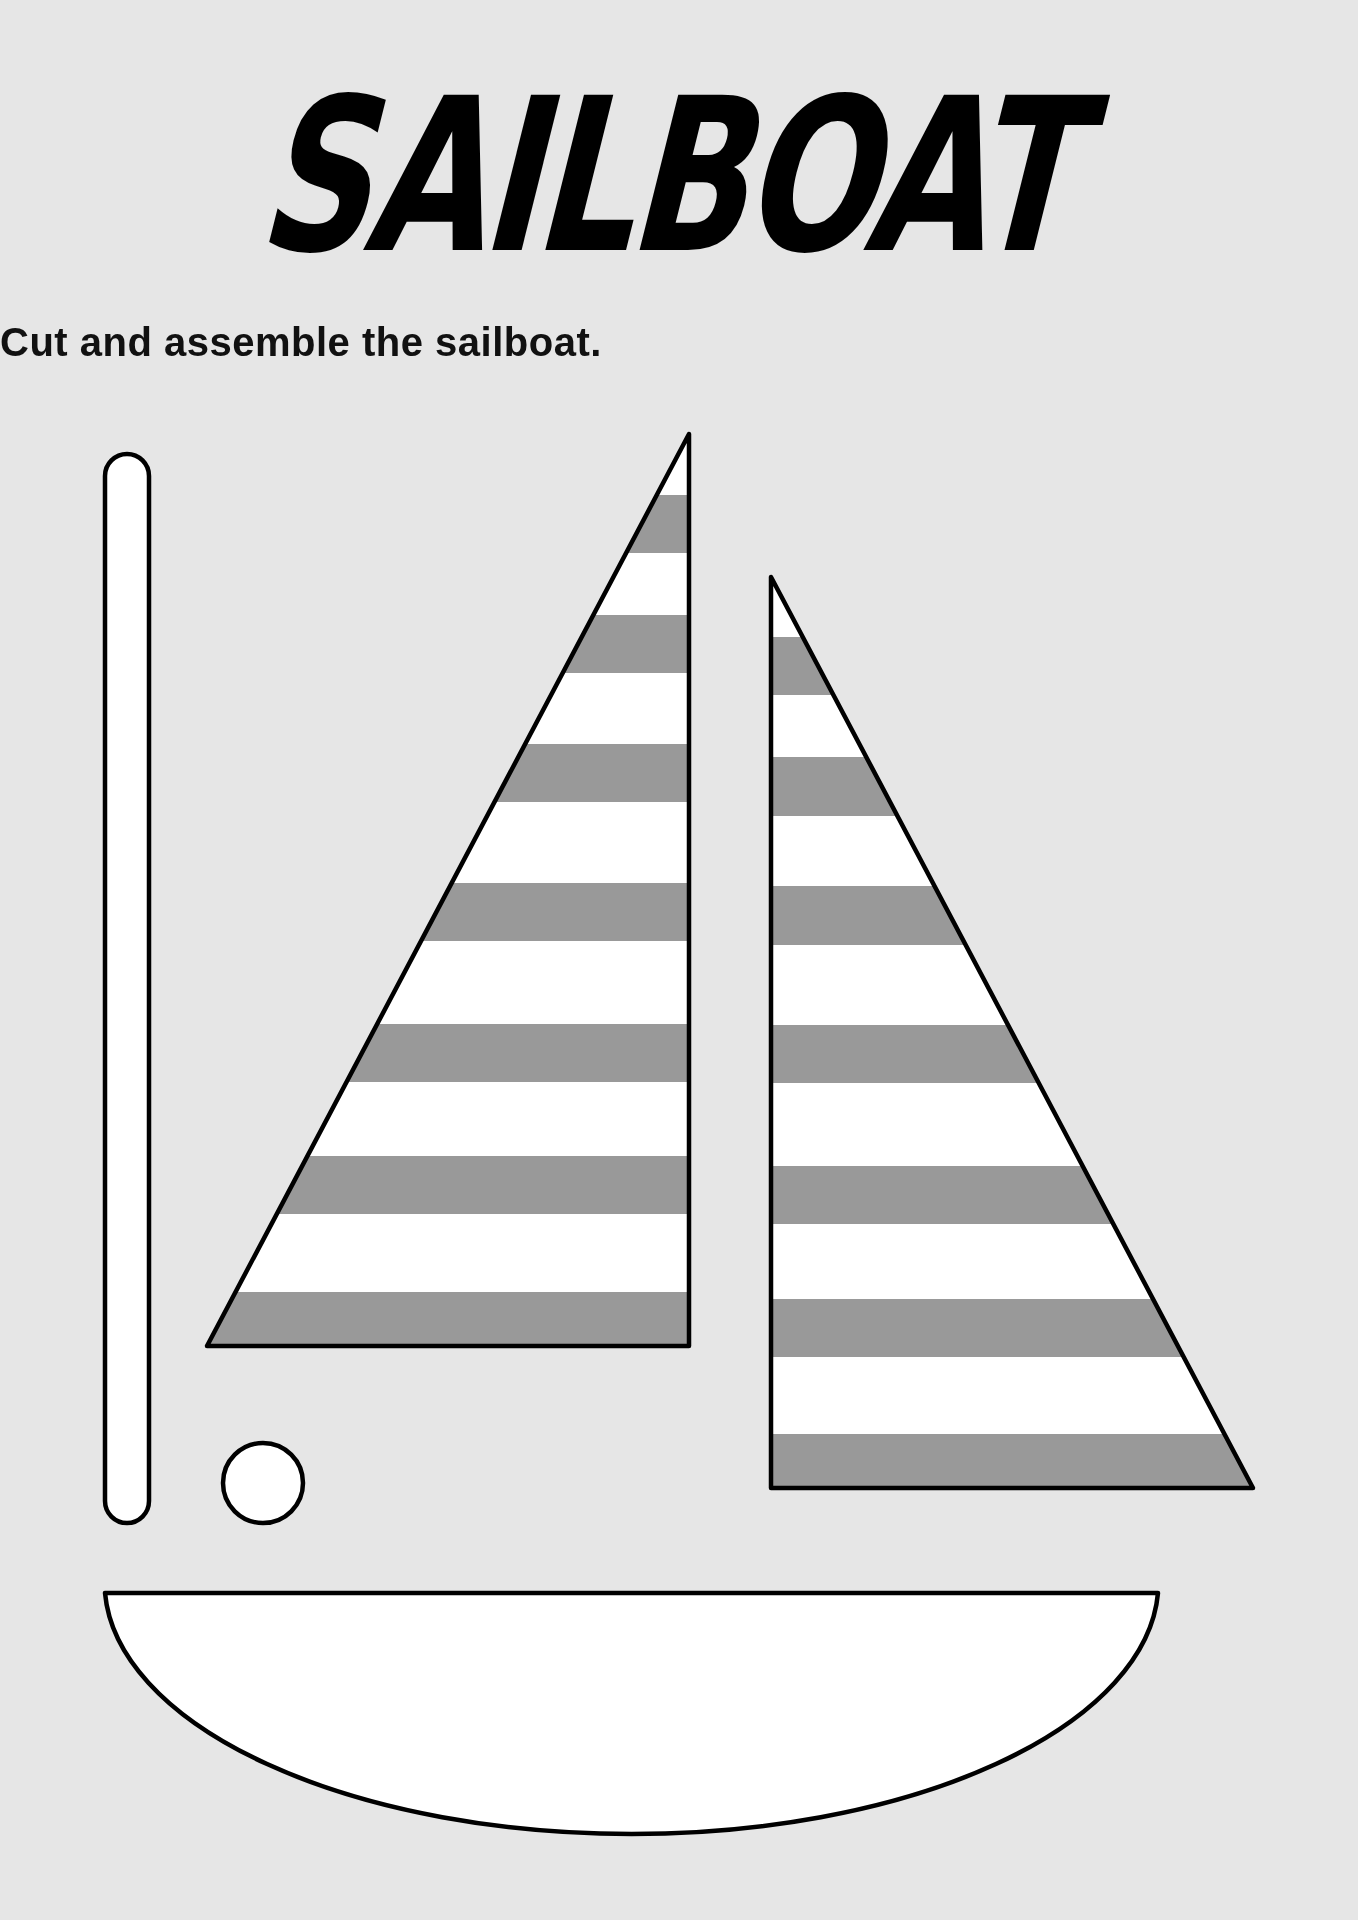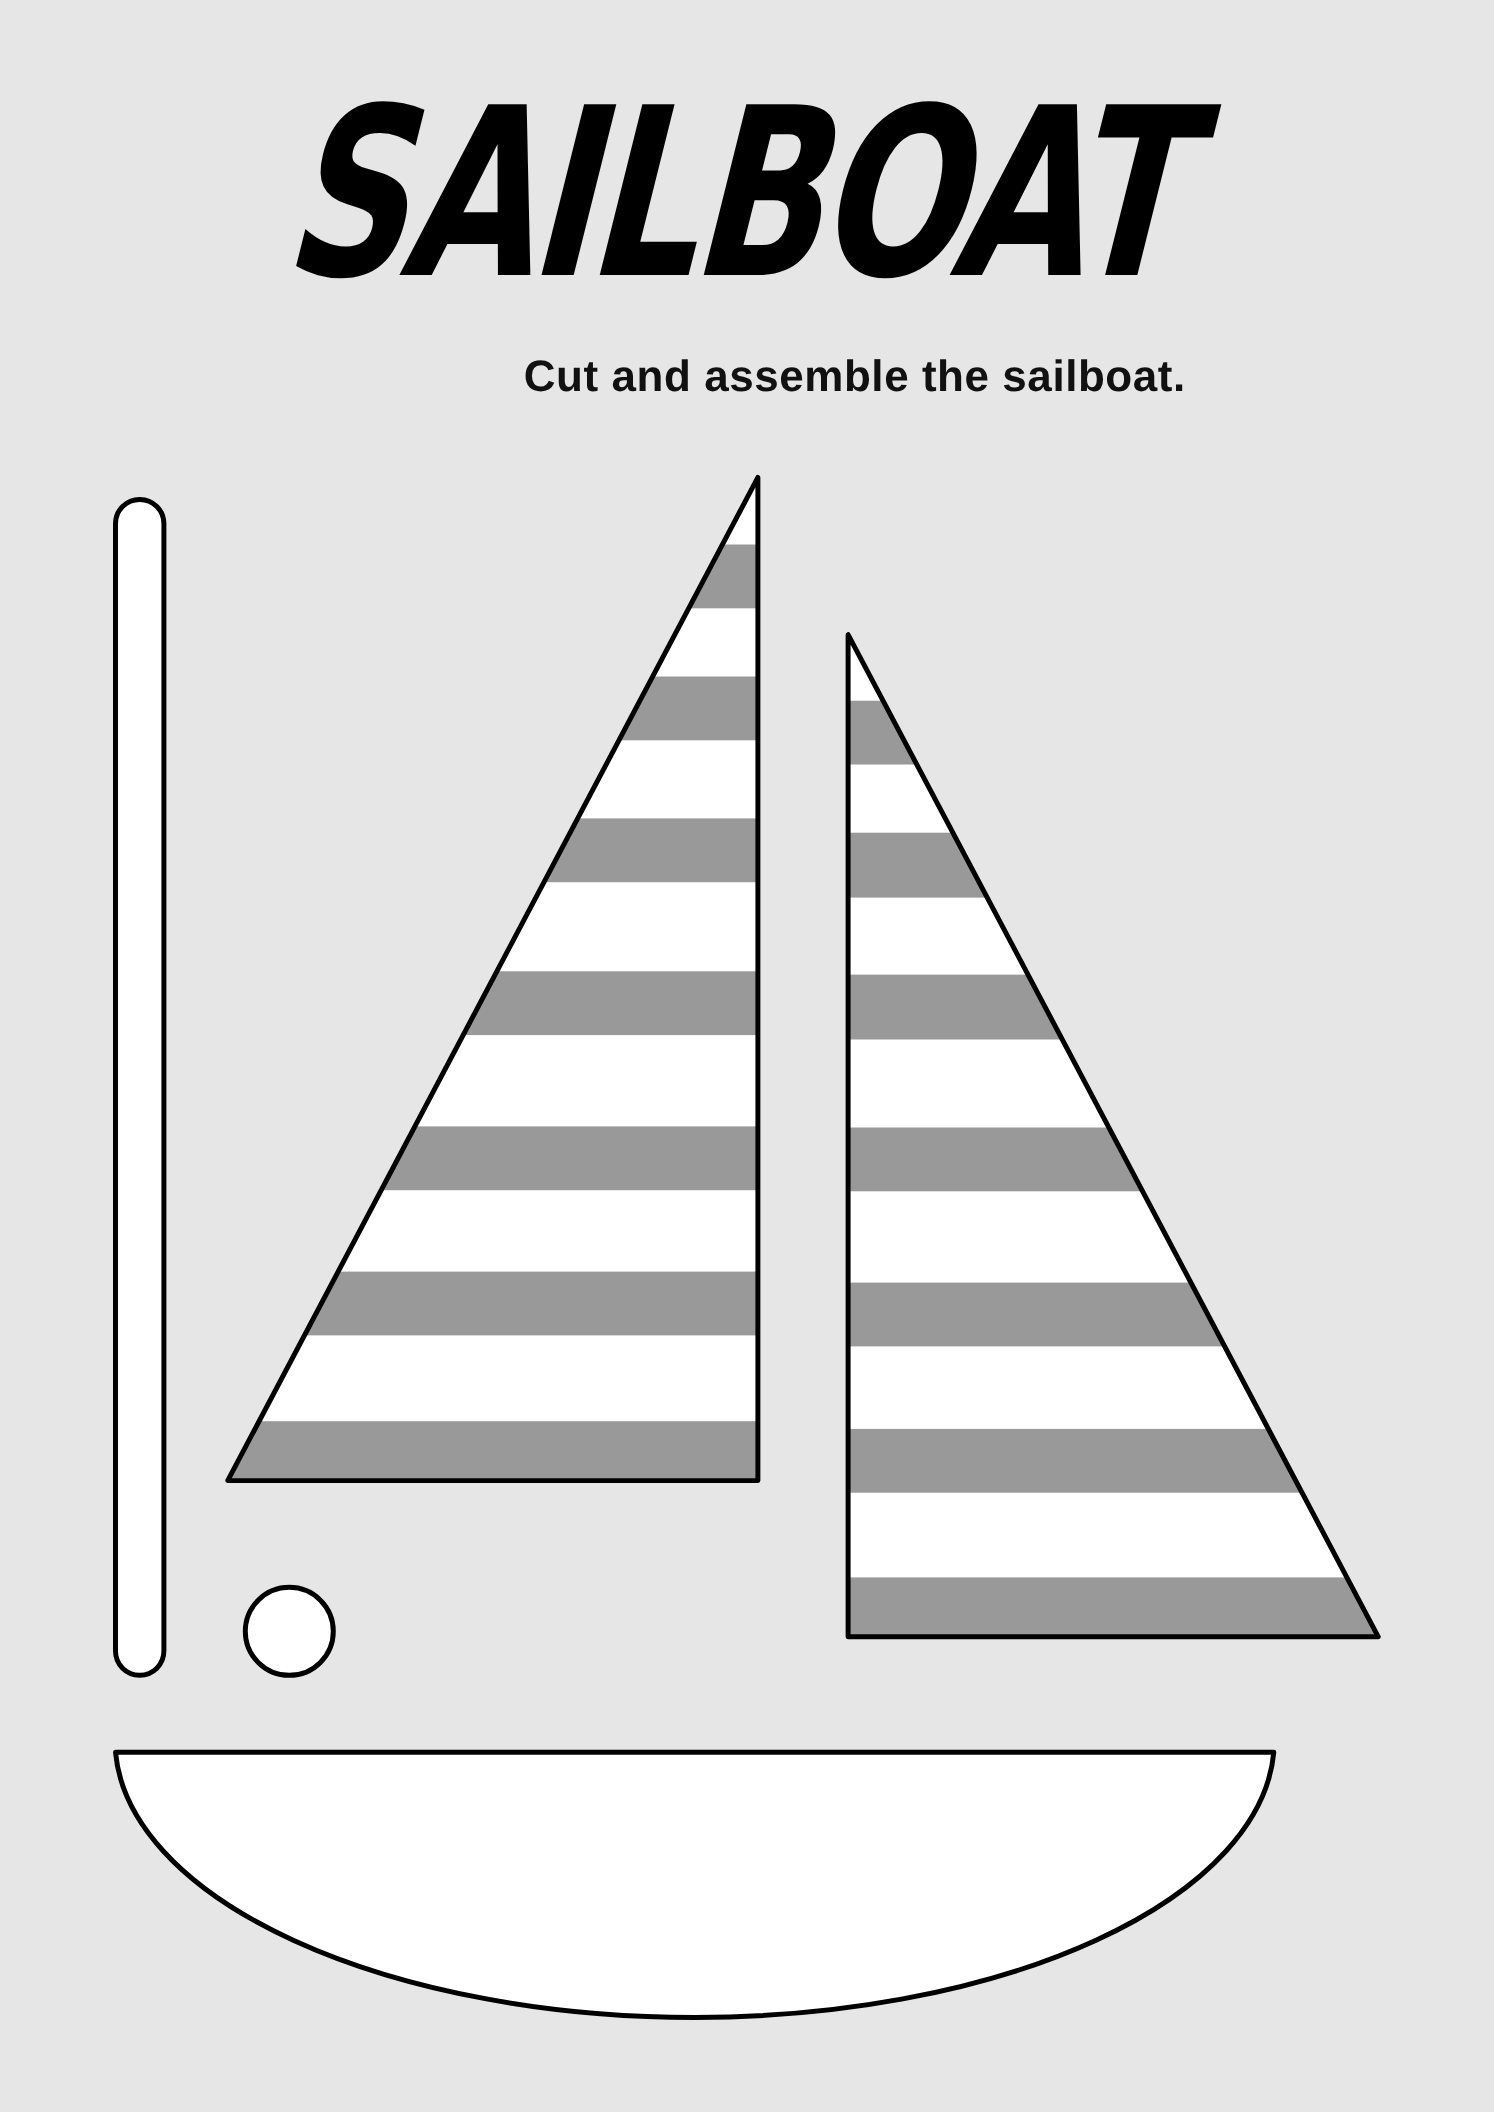--- a/index.html
+++ b/index.html
@@ -25,21 +25,21 @@
       color: #000;
       letter-spacing: -6px;
       transform: skewX(-14deg) scaleX(0.82) scaleY(1.12);
       white-space: nowrap;
       display: inline-block;
     }
     .subtitle {
       position: absolute;
       left: 0; width: 1078px;
       top: 318px;
-      text-align: right;
+      text-align: left;
       font-family: "Liberation Sans", sans-serif;
       font-weight: bold;
       font-size: 40px;
       line-height: 48px;
       color: #111;
       letter-spacing: 0.5px;
     }
     svg.art {
       position: absolute; left: 0; top: 0;
     }

